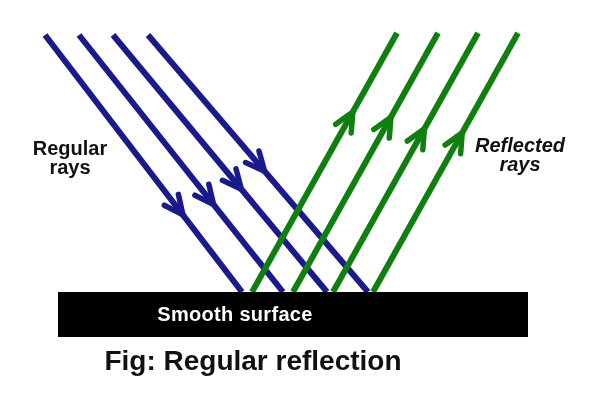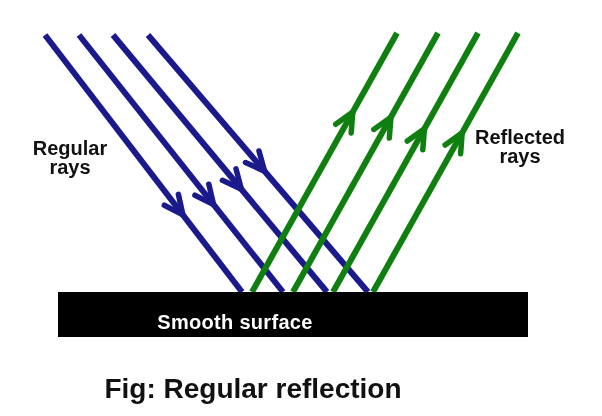--- a/index.html
+++ b/index.html
@@ -54,26 +54,27 @@
     font-weight: 700;
     line-height: 19px;
     white-space: nowrap;
   }
   .ray-label.incident {
     left: 5px;
     top: 139px;
   }
   .ray-label.reflected {
     left: 455px;
-    top: 128px;
+    top: 136px;
+    font-style: italic;
   }
   .caption {
     position: absolute;
     left: 90px;
-    top: 372px;
+    top: 344px;
     width: 326px;
     text-align: center;
     color: #111111;
     font-size: 28px;
     font-weight: 700;
     line-height: 34px;
     white-space: nowrap;
   }
 </style>
 </head>
@@ -98,21 +99,21 @@
         <line x1="293" y1="292" x2="438" y2="33" stroke="#0f7f10" stroke-width="6" stroke-linecap="butt"></line>
         <path d="M373.8 129.4 L390.9 117.2 L389.3 138.1" fill="none" stroke="#0f7f10" stroke-width="5.5" stroke-linecap="round" stroke-linejoin="round"></path>
         <line x1="333" y1="292" x2="478" y2="33" stroke="#0f7f10" stroke-width="6" stroke-linecap="butt"></line>
         <path d="M407.3 141.1 L424.4 128.8 L422.8 149.8" fill="none" stroke="#0f7f10" stroke-width="5.5" stroke-linecap="round" stroke-linejoin="round"></path>
         <line x1="373" y1="292" x2="518" y2="33" stroke="#0f7f10" stroke-width="6" stroke-linecap="butt"></line>
         <path d="M445.1 145.0 L462.2 132.7 L460.6 153.7" fill="none" stroke="#0f7f10" stroke-width="5.5" stroke-linecap="round" stroke-linejoin="round"></path>
       </g>
   </svg>
 
   <div class="surface-bar" style="background: rgb(0, 0, 0);"></div>
-  <div class="surface-label" style="color: rgb(255, 255, 255); margin-top: 8px;">Smooth surface</div>
+  <div class="surface-label" style="color: rgb(255, 255, 255);">Smooth surface</div>
 
   <div class="ray-label incident" style="color: rgb(17, 17, 17);">
     <div>Regular</div>
     <div>rays</div>
   </div>
 
   <div class="ray-label reflected" style="color: rgb(17, 17, 17);">
     <div>Reflected</div>
     <div>rays</div>
   </div>

